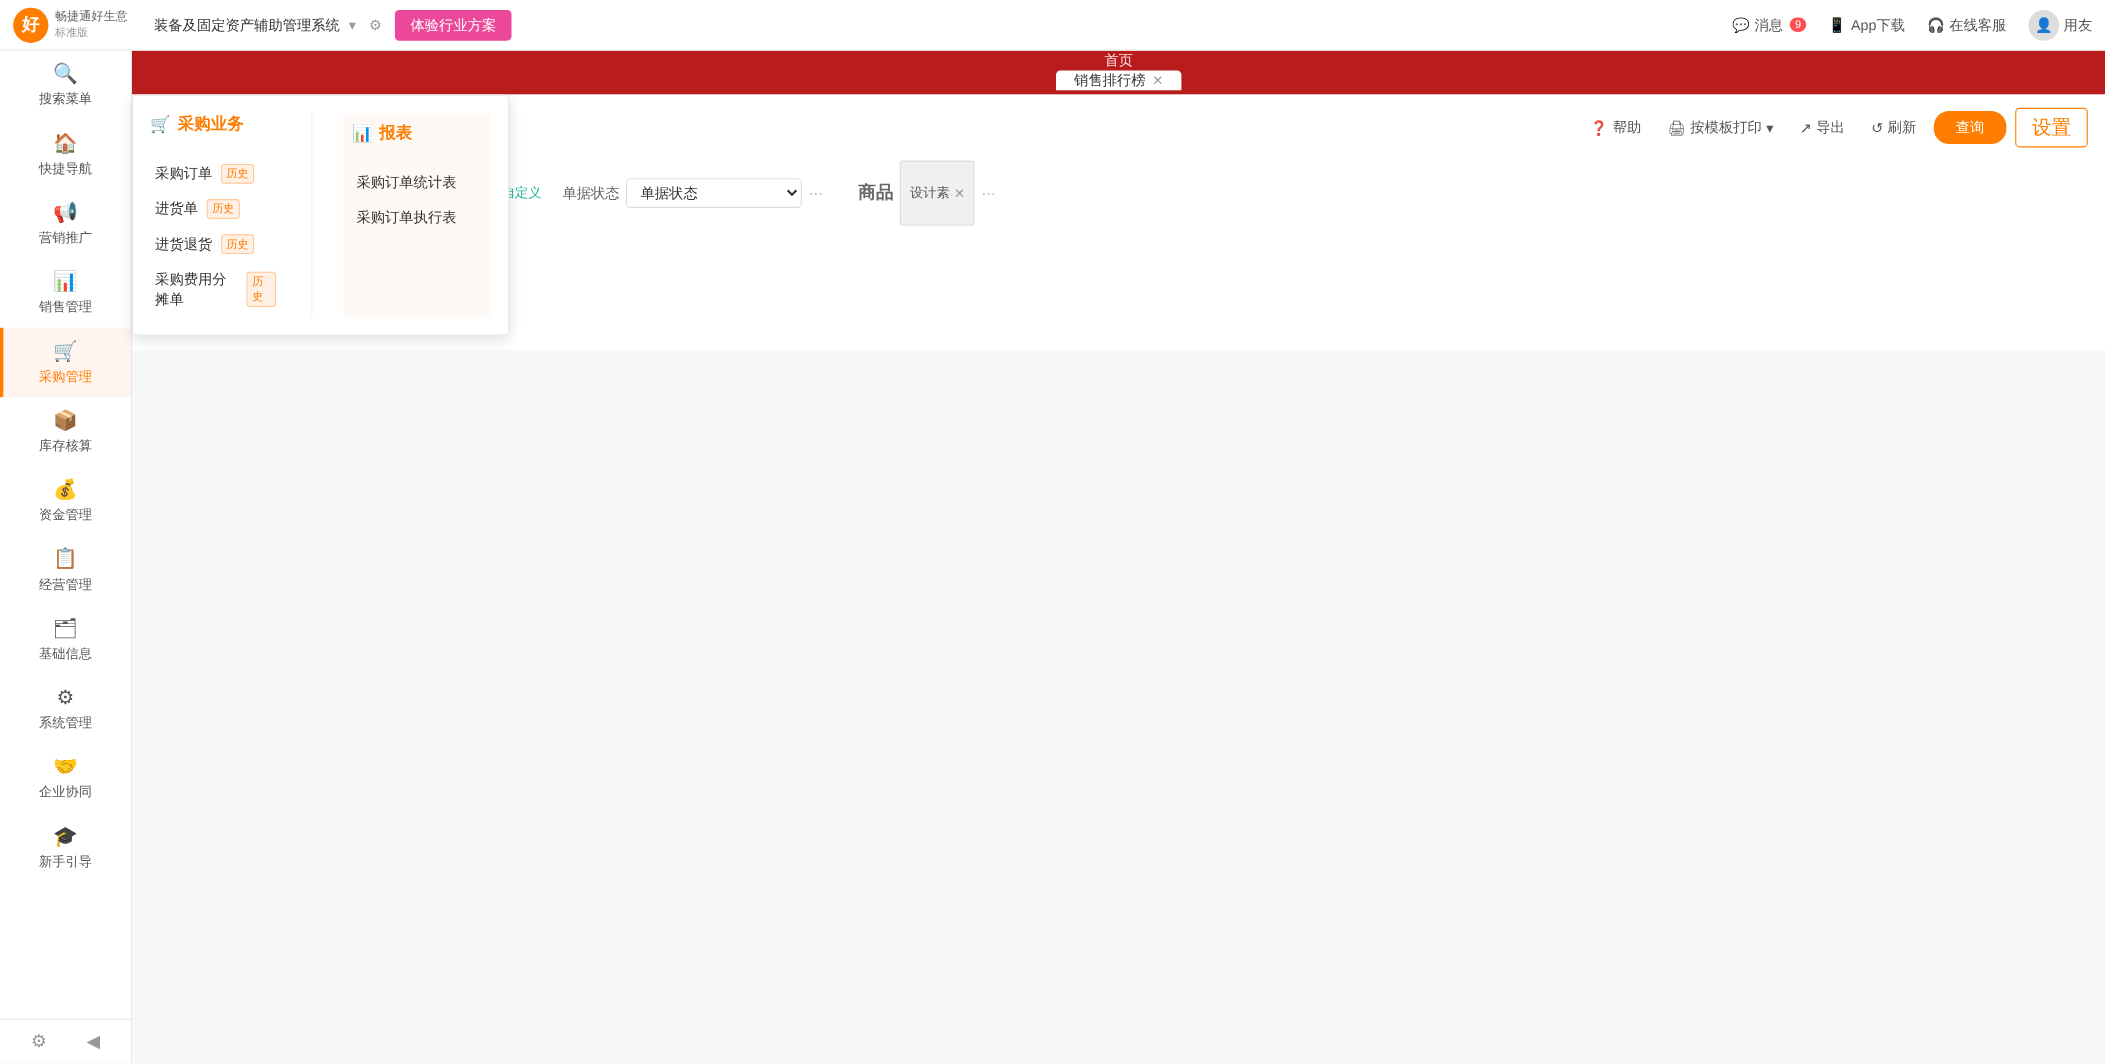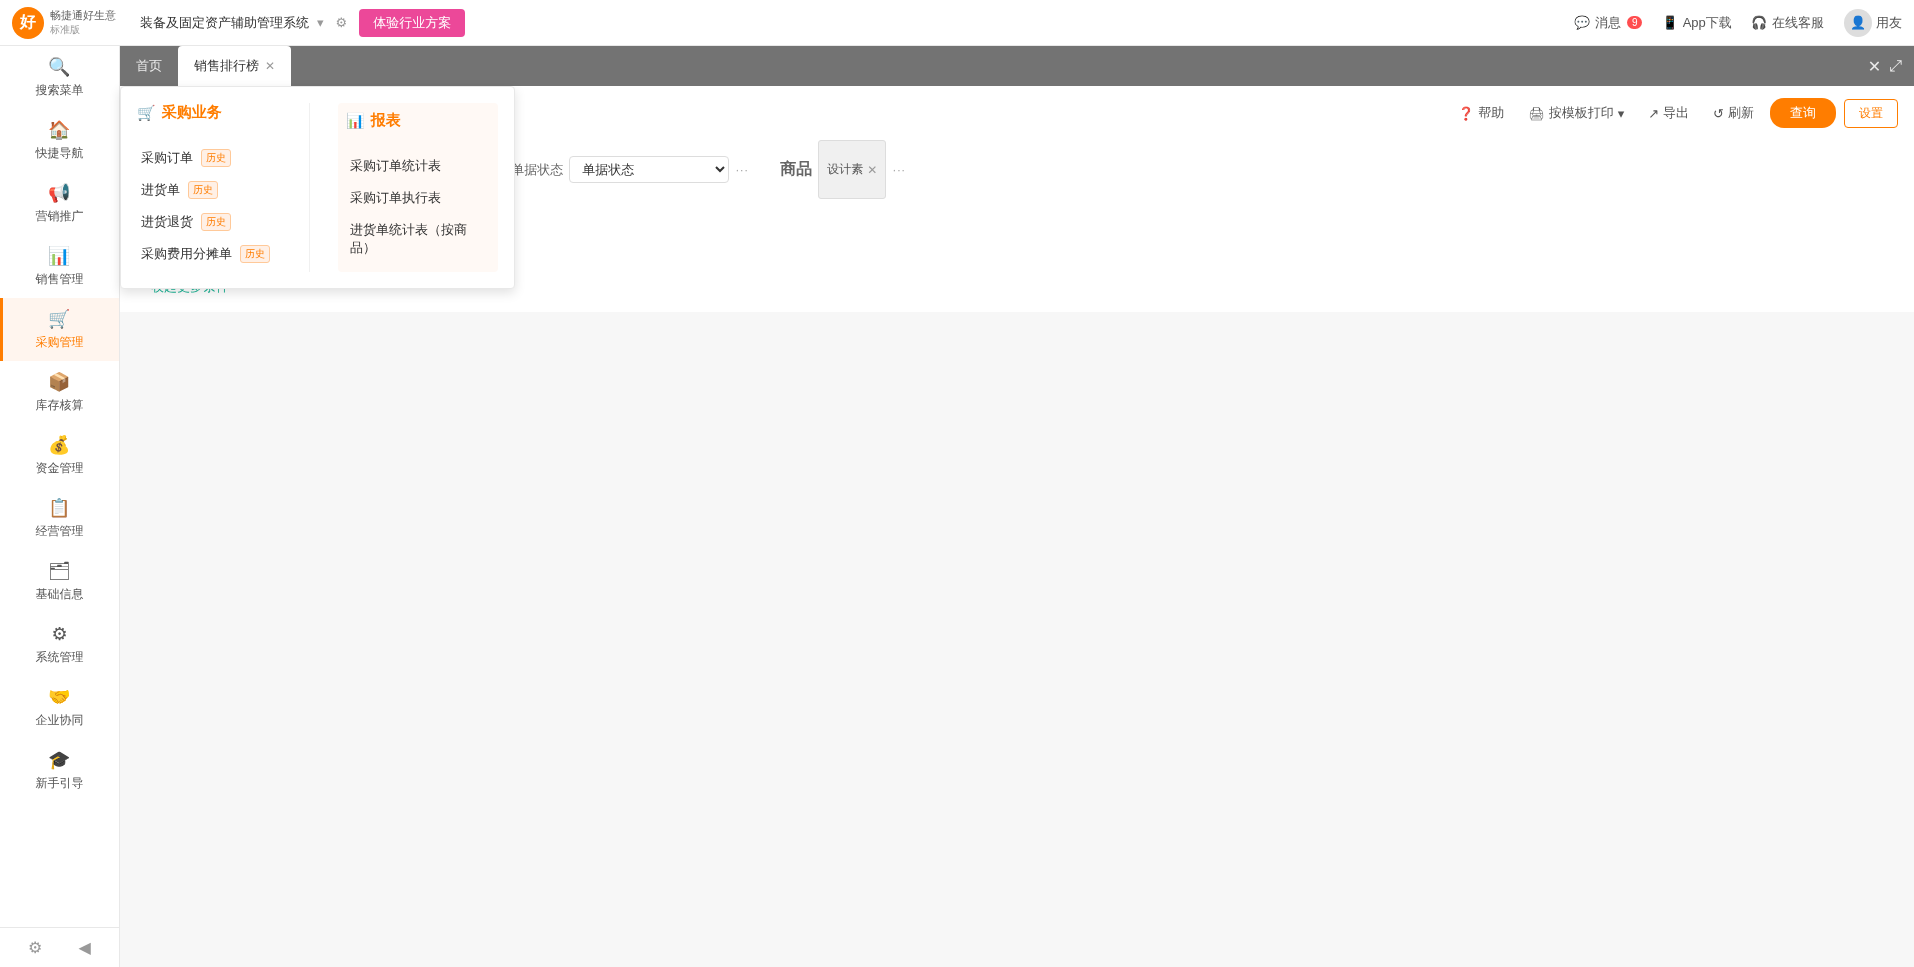--- a/index.html
+++ b/index.html
@@ -149,25 +149,26 @@
     .content-area {
       flex: 1;
       display: flex;
       flex-direction: column;
       overflow: hidden;
     }
 
     
     .tab-bar {
       height: 40px;
-      background: #737373;
+      background: #b91c1c;
       display: flex;
       align-items: center;
       padding: 0;
       flex-shrink: 0;
+      flex-direction: column;
     }
     .tab-item {
       height: 40px;
       padding: 0 16px;
       display: flex;
       align-items: center;
       cursor: pointer;
       font-size: 13px;
       color: rgba(255,255,255,0.85);
       gap: 6px;
@@ -242,21 +243,21 @@
       cursor: pointer;
       font-size: 13px;
     }
     .set-btn {
       background: #fff;
       color: #ff7d00;
       border: 1px solid #ff7d00;
       padding: 5px 14px;
       border-radius: 4px;
       cursor: pointer;
-      font-size: 12px;
+      font-size: 18px;
     }
 
     
     .empty-state {
       display: flex;
       flex-direction: column;
       align-items: center;
       justify-content: center;
       padding: 80px 0;
       gap: 10px;
@@ -575,17 +576,14 @@
     <div class="menu-col-header">
       <span>📊</span>
       <span>报表</span>
     </div>
     <div class="menu-item-row">
       <span>采购订单统计表</span>
     </div>
     <div class="menu-item-row">
       <span>采购订单执行表</span>
     </div>
-    <div class="menu-item-row">
-      <span>进货单统计表（按商品）</span>
-    </div>
   </div>
 </div>
 
 </body></html>

